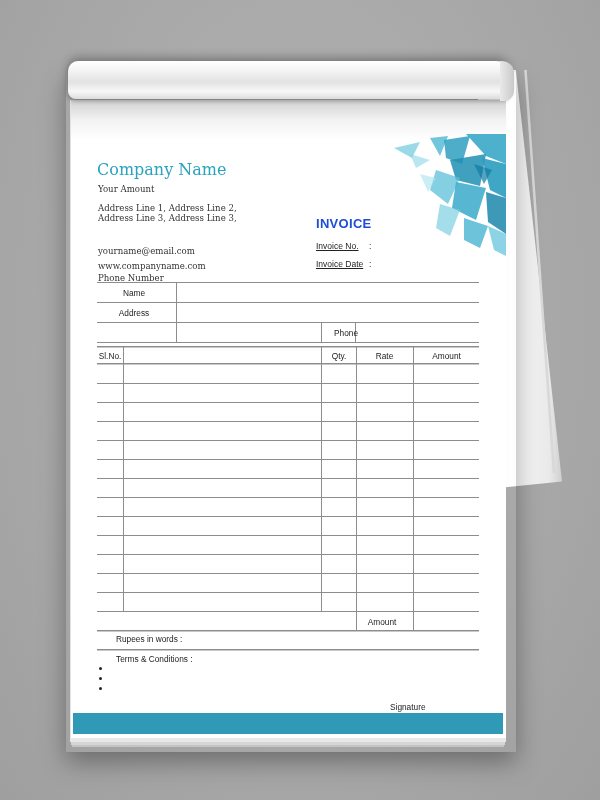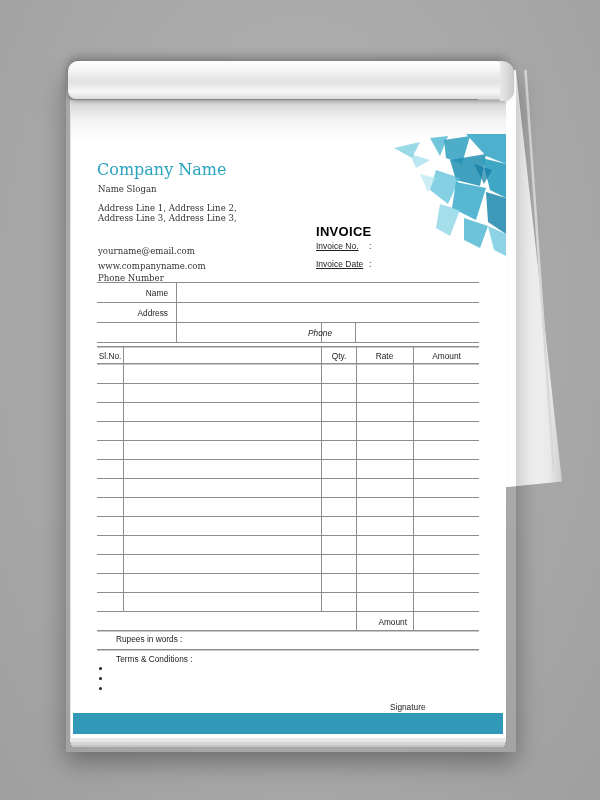--- a/index.html
+++ b/index.html
@@ -61,32 +61,32 @@
   
   .crystal { position: absolute; left: 390px; top: 134px; width: 116px; height: 122px; }
 
   
   .company-name {
     position: absolute; left: 97px; top: 160px;
     font-family: "DejaVu Serif", serif; font-size: 16px; color: #2aa3bf;
   }
   .small-info { position: absolute; left: 98px; font-family: "DejaVu Serif", serif; font-size: 8.6px; color: #333; line-height: 10px; }
   .invoice-title {
-    position: absolute; left: 316px; top: 224px;
-    font-size: 13px; font-weight: bold; color: #000000; letter-spacing: 0.3px;
+    position: absolute; left: 316px; top: 216px;
+    font-size: 13px; font-weight: bold; color: #1d4ed8; letter-spacing: 0.3px;
   }
   .inv-label { position: absolute; left: 316px; font-size: 8.5px; color: #222; text-decoration: underline; }
   .inv-colon { position: absolute; left: 369px; font-size: 8.5px; color: #222; }
 
   
   .hline { position: absolute; height: 1px; background: #8d8d8d; }
   .hline.dbl { height: 2px; background: linear-gradient(180deg, #8d8d8d 50%, #c8c8c8 50%); }
   .vline { position: absolute; width: 1px; background: #8d8d8d; }
 
-  .field-label { position: absolute; font-size: 8.3px; color: #222; text-align: right; }
+  .field-label { position: absolute; font-size: 8.3px; color: #222; text-align: center; }
   .th { position: absolute; top: 351px; font-size: 8.3px; color: #222; text-align: center; }
   .foot-label { position: absolute; left: 116px; font-size: 8.3px; color: #222; }
   .bullet { position: absolute; left: 99px; width: 3px; height: 3px; border-radius: 50%; background: #222; }
   .signature { position: absolute; left: 390px; top: 702px; font-size: 8.3px; color: #222; }
 
   .teal-band {
     position: absolute; left: 73px; top: 713px; width: 430px; height: 21px;
     background: #3199b8;
   }
 </style>
@@ -121,21 +121,21 @@
     <polygon points="66,48 96,54 86,86 62,74" fill="#3aa9c9" opacity="0.85"></polygon>
     <polygon points="96,58 116,64 116,100 98,88" fill="#1c87ad" opacity="0.85"></polygon>
     <polygon points="50,70 70,76 60,102 46,94" fill="#7fd0e2" opacity="0.7"></polygon>
     <polygon points="74,84 98,92 90,114 74,106" fill="#48b4d0" opacity="0.8"></polygon>
     <polygon points="98,92 116,100 116,122 104,116" fill="#66c5dc" opacity="0.75"></polygon>
     <polygon points="30,40 46,44 38,58" fill="#a8e2ee" opacity="0.6"></polygon>
     <polygon points="84,30 102,36 94,50" fill="#0f7aa3" opacity="0.7"></polygon>
   </svg>
 
   <div class="company-name">Company Name</div>
-  <div class="small-info" style="top:184px;">Name Slogan</div>
+  <div class="small-info" style="top:184px;">Your Amount</div>
   <div class="small-info" style="top:203px;">Address Line 1, Address Line 2,</div>
   <div class="small-info" style="top:213px;">Address Line 3, Address Line 3,</div>
   <div class="small-info" style="top:231px;margin-top:42px;">Phone Number</div>
   <div class="small-info" style="top:246px;">yourname@email.com</div>
   <div class="small-info" style="top:261px;">www.companyname.com</div>
 
   <div class="invoice-title">INVOICE</div>
   <div class="inv-label" style="top:241px;">Invoice No.</div>
   <div class="inv-colon" style="top:241px;">:</div>
   <div class="inv-label" style="top:259px;">Invoice Date</div>
@@ -147,21 +147,21 @@
   <div class="hline" style="left:97px;top:342px;width:382px;"></div>
   <div class="vline" style="left:176px;top:282px;height:60px;"></div>
   <div class="vline" style="left:321px;top:322px;height:20px;"></div>
   <div class="vline" style="left:355px;top:322px;height:20px;"></div>
 
   <div class="field-label" style="left:100px;width:68px;top:288px;">Name</div>
   <div style="position:absolute;left:177px;top:283px;width:302px;height:19px;"></div>
   <div class="field-label" style="left:100px;width:68px;top:308px;">Address</div>
   <div style="position:absolute;left:177px;top:303px;width:302px;height:19px;"></div>
   <div style="position:absolute;left:177px;top:323px;width:144px;height:19px;"></div>
-  <div class="field-label" style="left:302px;width:30px;top:328px;text-align:right;font-style:italic;">Phone</div>
+  <div class="field-label" style="left:334px;width:30px;top:328px;text-align:left;">Phone</div>
   <div style="position:absolute;left:356px;top:323px;width:123px;height:19px;"></div>
 
   <div class="hline dbl" style="left:97px;top:346px;width:382px;"></div>
   <div class="hline dbl" style="left:97px;top:363px;width:382px;"></div>
 
   <div class="th" style="left:97px;width:26px;">Sl.No.</div>
   <div class="th" style="left:322px;width:34px;">Qty.</div>
   <div class="th" style="left:356px;width:57px;">Rate</div>
   <div class="th" style="left:414px;width:65px;">Amount</div>
 

